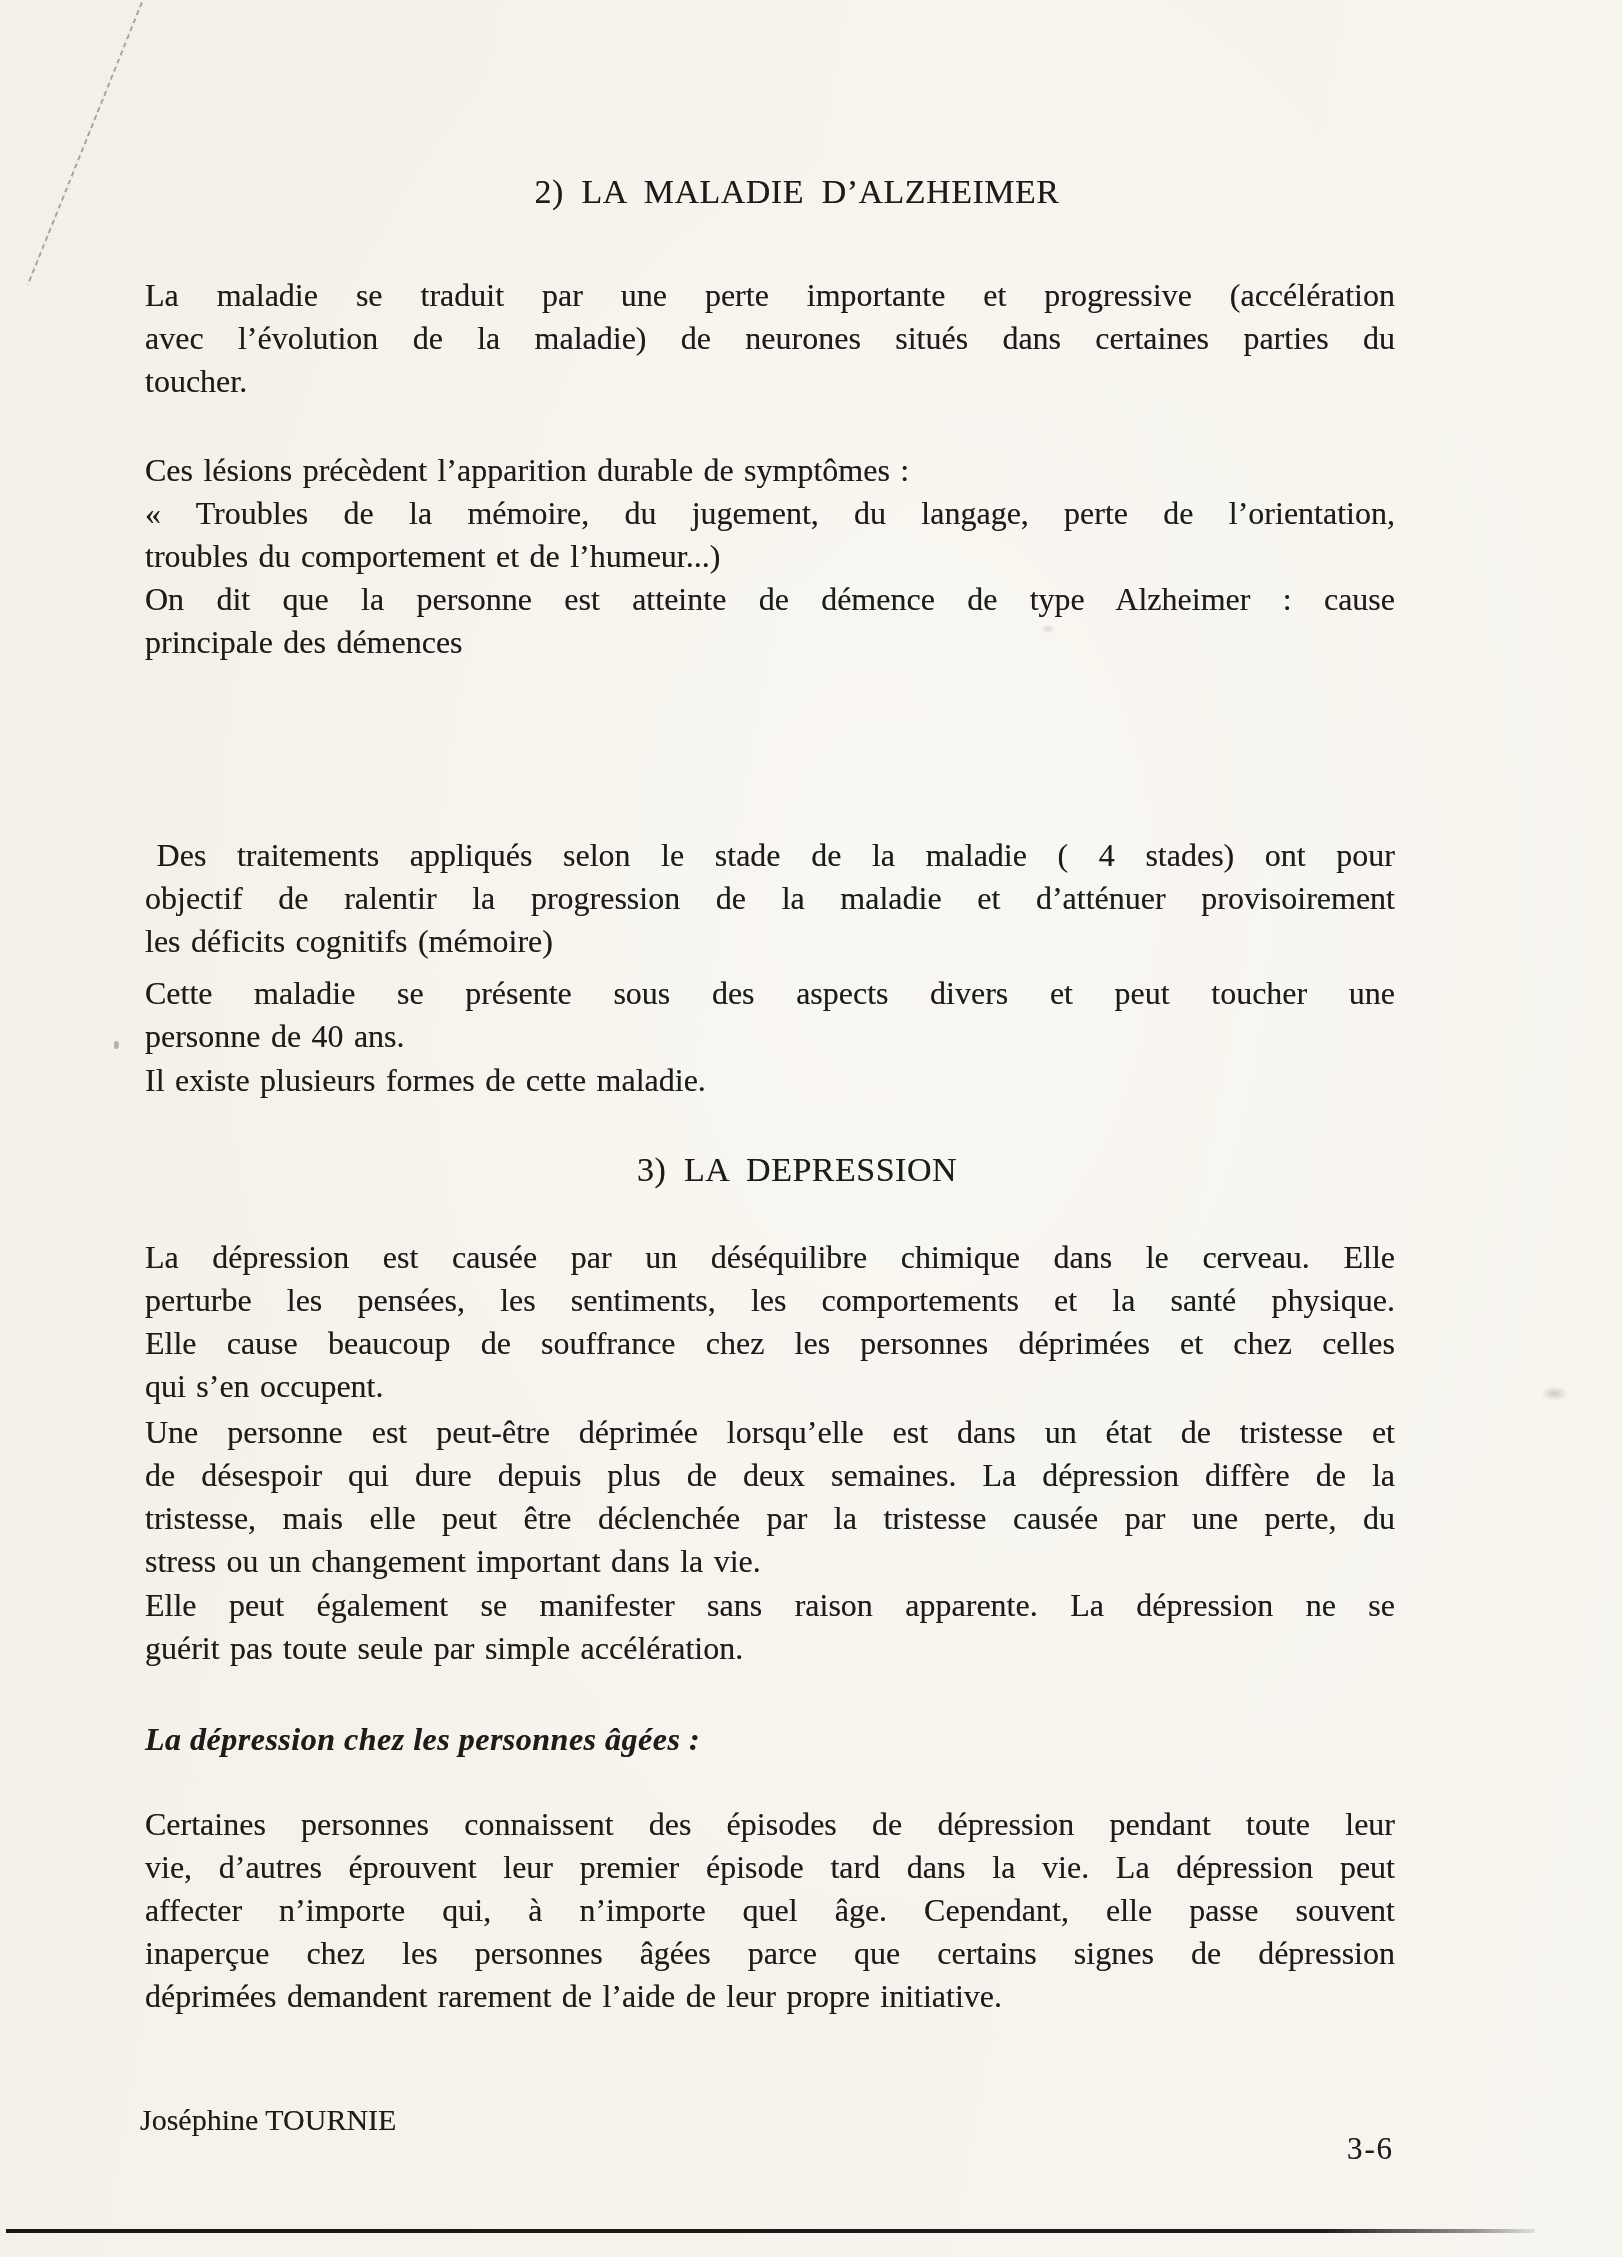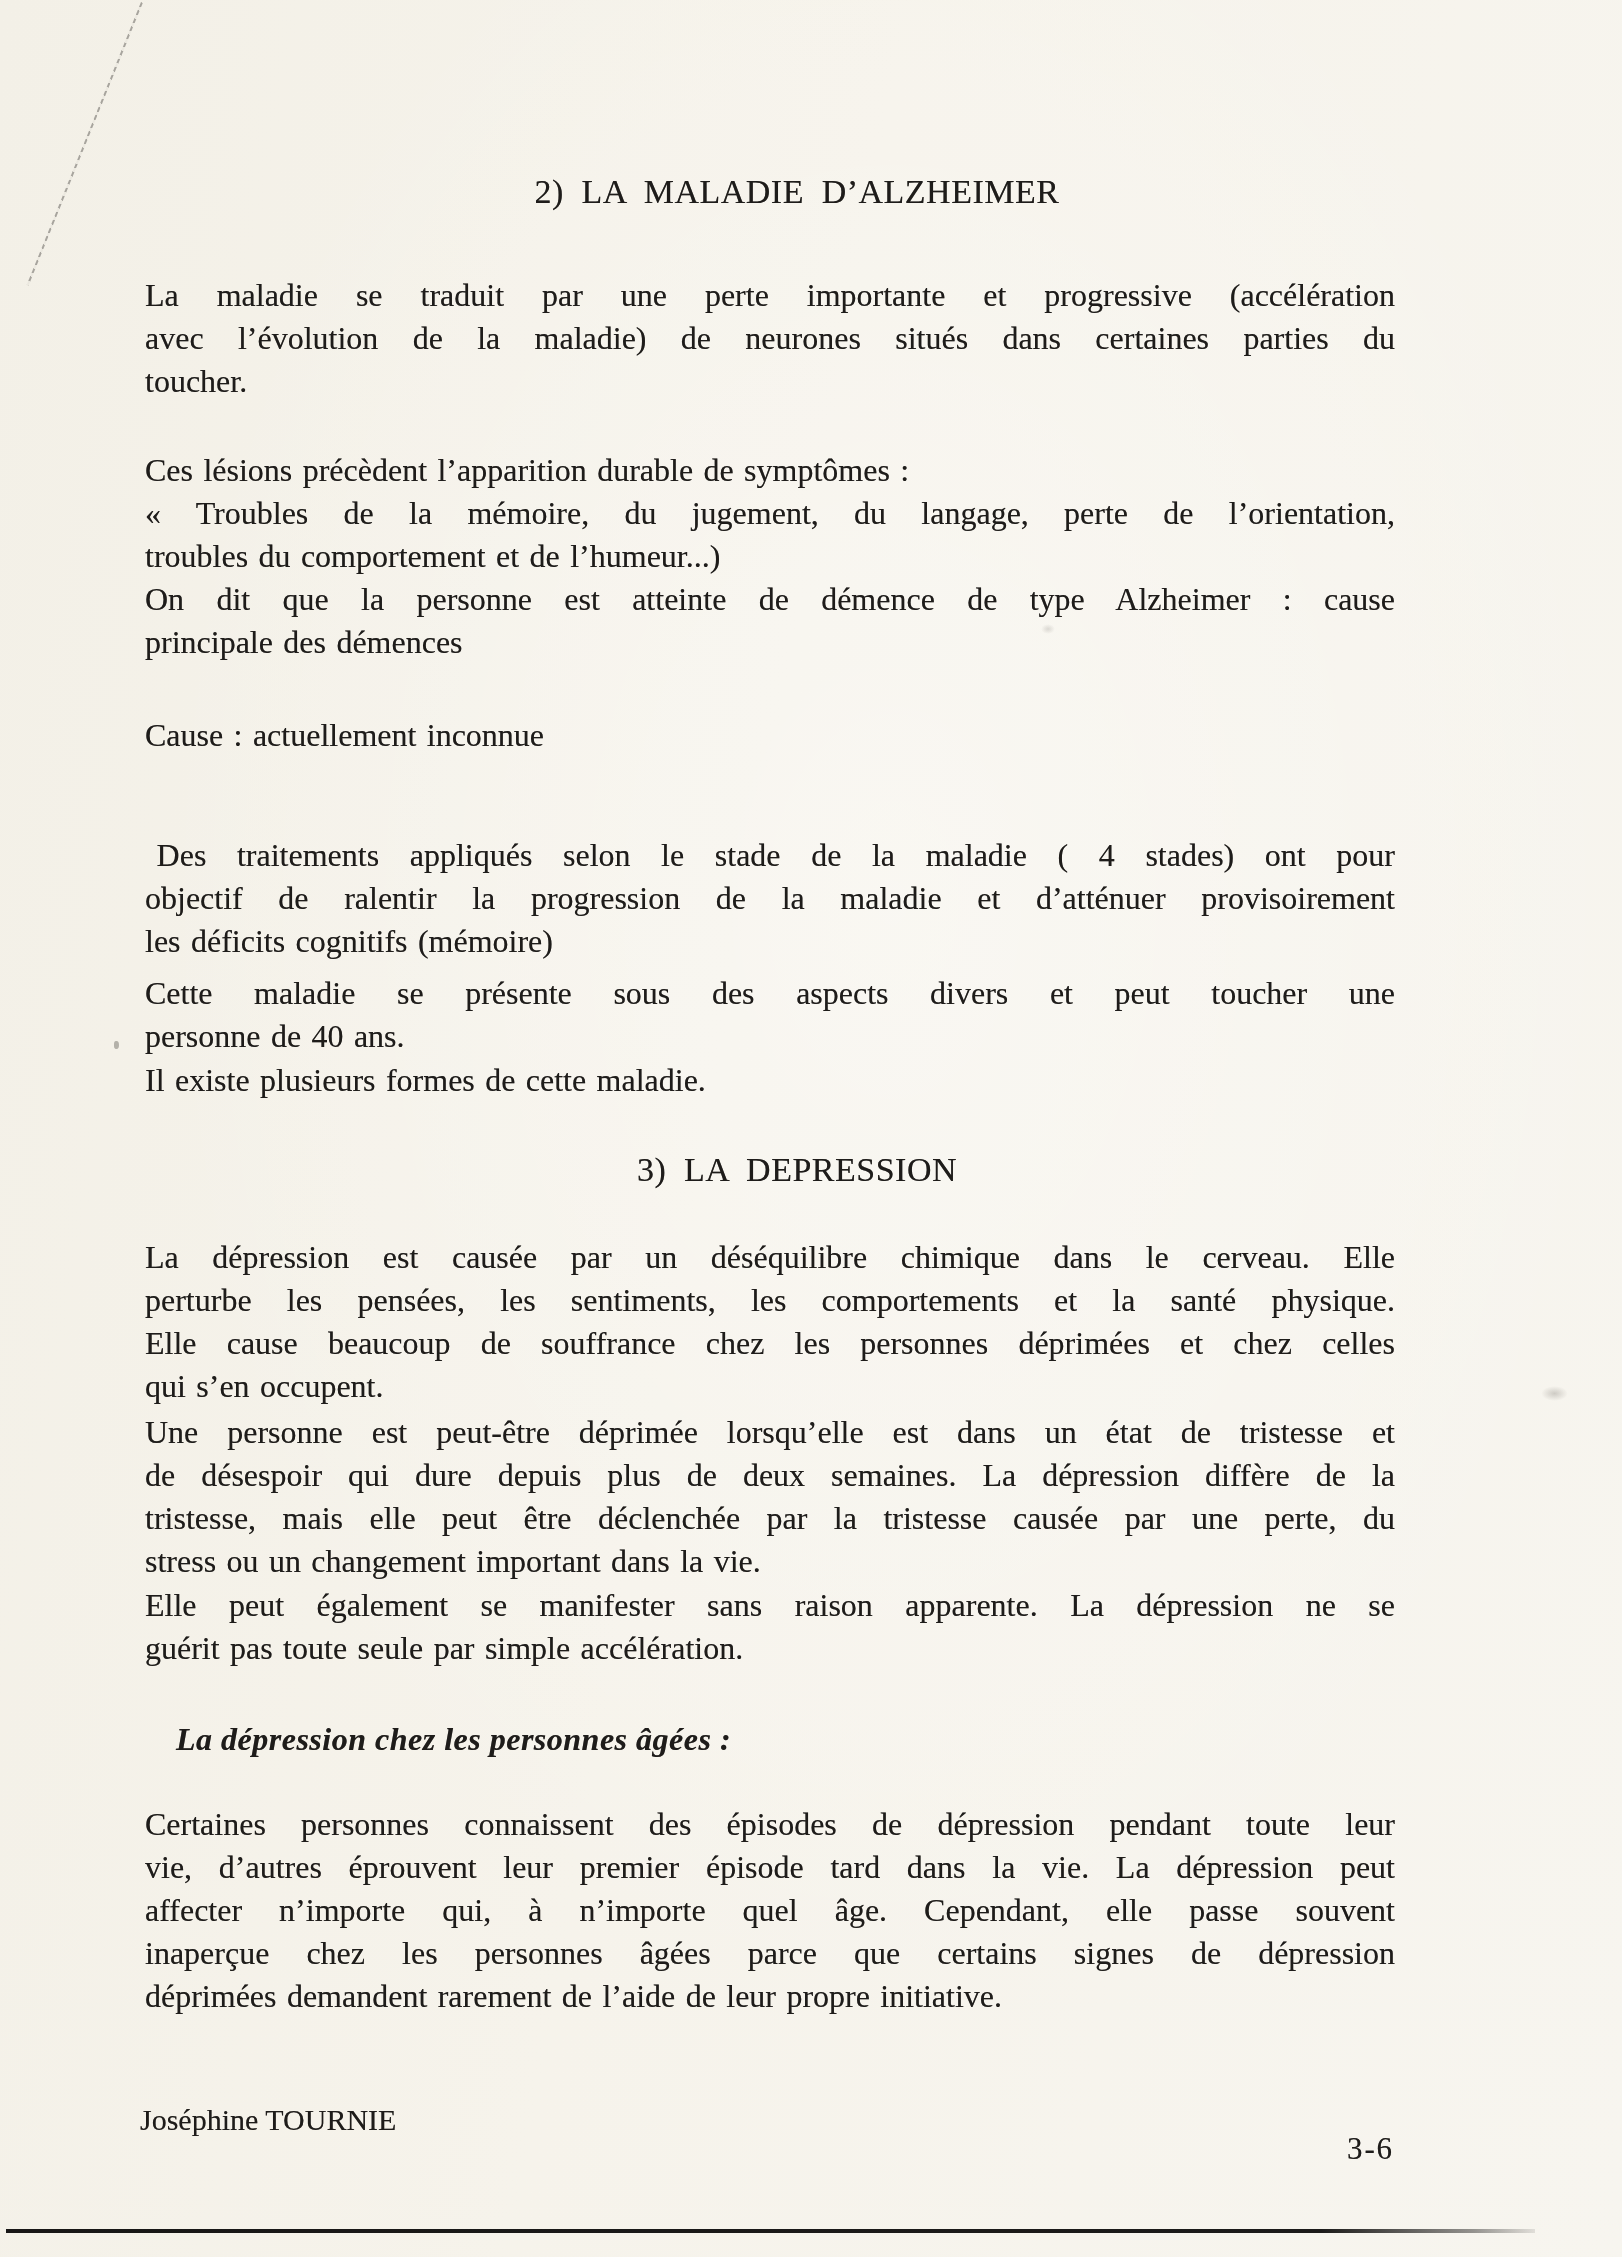--- a/index.html
+++ b/index.html
@@ -33,21 +33,20 @@
     letter-spacing:0.5px;word-spacing:8.7px;
     transform:translateX(27px);
     text-shadow:0 0 0.6px rgba(30,28,26,0.6);
   }
   .sub-heading{
     position:absolute;left:145px;width:1250px;
     font-size:32px;line-height:43px;
     font-weight:700;font-style:italic;
     letter-spacing:0.5px;
     text-shadow:0 0 0.5px rgba(30,28,26,0.5);
-    margin-left:31px;
   }
   .footer-author{
     position:absolute;left:140px;top:2100px;
     font-size:30px;line-height:39px;
     text-shadow:0 0 0.5px rgba(30,28,26,0.5);
   }
   .page-number{
     position:absolute;left:1347px;top:2129px;
     font-size:31px;line-height:39px;letter-spacing:1.9px;
     text-shadow:0 0 0.5px rgba(30,28,26,0.5);
@@ -90,23 +89,20 @@
   </div>
 
   <div class="para" style="top:449px">
     <div class="ll">Ces lésions précèdent l’apparition durable de symptômes :</div>
     <div class="jl">« Troubles de la mémoire, du jugement, du langage, perte de l’orientation,</div>
     <div class="ll">troubles du comportement et de l’humeur...)</div>
     <div class="jl">On dit que la personne est atteinte de démence de type Alzheimer : cause</div>
     <div class="ll">principale des démences</div>
   </div>
 
-  <div class="para" style="top:714px">
-    <div class="ll">Cause : actuellement inconnue</div>
-  </div>
 
   <div class="para" style="top:801px">
     <div class="jl indent1">Des traitements appliqués selon le stade de la maladie ( 4 stades) ont pour</div>
     <div class="jl">objectif de ralentir la progression de la maladie et d’atténuer provisoirement</div>
     <div class="ll">les déficits cognitifs (mémoire)</div>
   </div>
 
   <div class="para" style="top:972px">
     <div class="jl">Cette maladie se présente sous des aspects divers et peut toucher une</div>
     <div class="ll">personne de 40 ans.</div>

